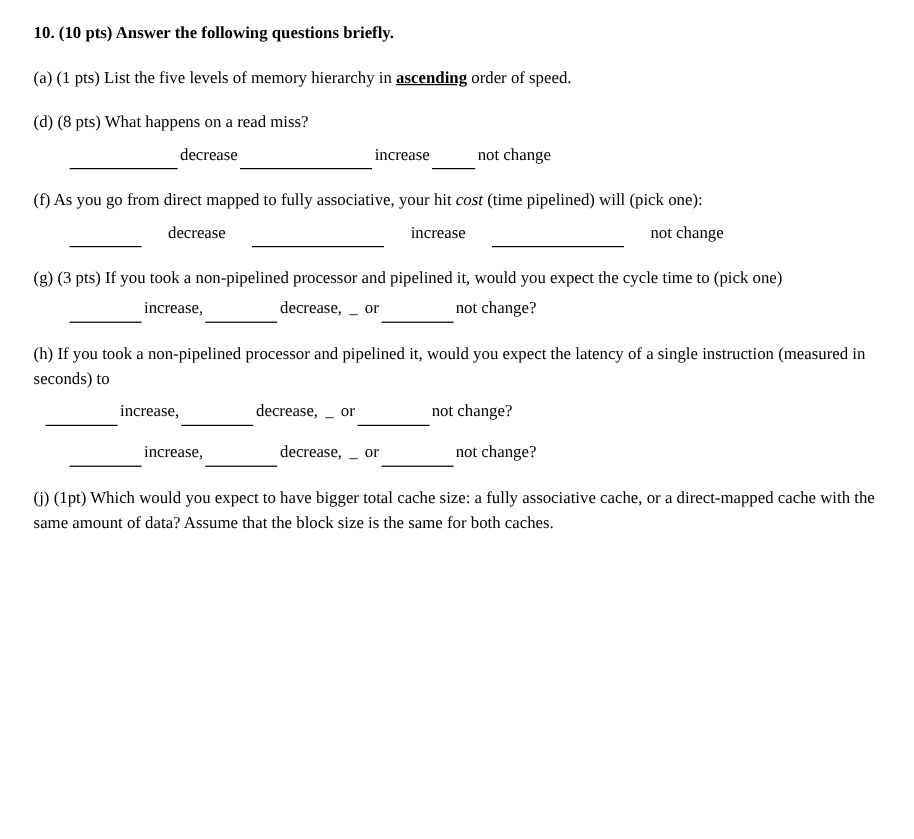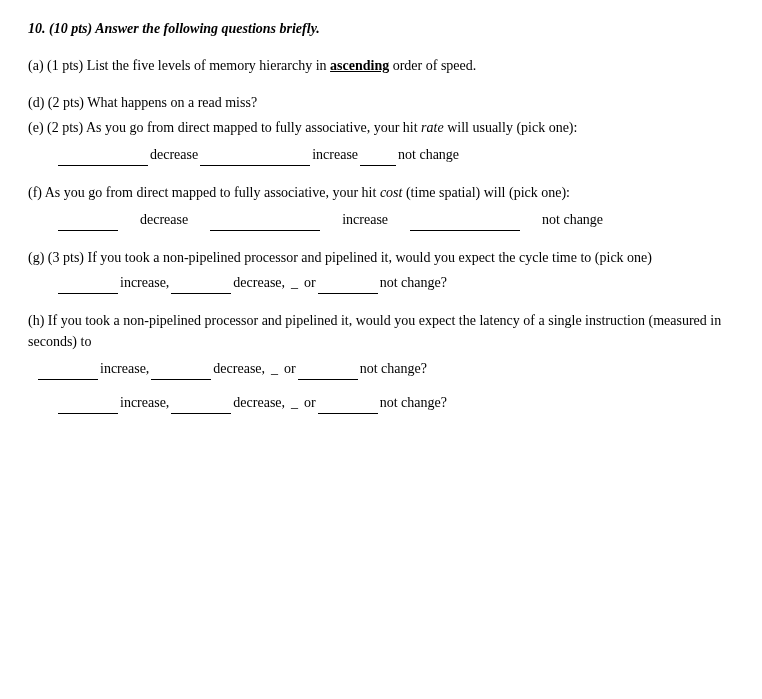--- a/index.html
+++ b/index.html
@@ -13,21 +13,20 @@
       font-size: 14px;
       color: #000;
       width: 762px;
       min-height: 699px;
       padding: 18px 28px 18px 28px;
       line-height: 1.5;
     }
     .question-title {
       font-weight: bold;
       margin-bottom: 8px;
-      font-style: italic;
     }
     .sub-question {
       margin-bottom: 4px;
       margin-top: 16px;
     }
     .underline-blank {
       display: inline-block;
       border-bottom: 1px solid #000;
       min-width: 60px;
     }
@@ -92,38 +91,35 @@
   </div>
 
   <div class="sub-question section-gap">
     <p>
       <span>(a) (1 pts) List the five levels of memory hierarchy in </span><span class="underline bold">ascending</span><span> order of speed.</span>
     </p>
   </div>
 
 
   <div class="sub-question">
-    <p>(d) (2 pts) What happens on a read miss?</p>
-    <p>
-      <span>(e) (2 pts) As you go from direct mapped to fully associative, your hit </span><span class="italic">rate</span><span> will usually (pick one):</span>
-    </p>
+    <p>(d) (8 pts) What happens on a read miss?</p>
   </div>
 
   <div class="choice-row-e">
     <span class="underline-blank-lg">&nbsp;</span>
     <span class="choice-label">decrease</span>
     <span class="underline-blank-xl">&nbsp;</span>
     <span class="choice-label">increase</span>
     <span class="underline-blank-sm">&nbsp;</span>
     <span class="choice-label">not change</span>
   </div>
 
   <div class="sub-question">
     <p>
-      <span>(f) As you go from direct mapped to fully associative, your hit </span><span class="italic">cost</span><span> (time spatial) will (pick one):</span>
+      <span>(f) As you go from direct mapped to fully associative, your hit </span><span class="italic">cost</span><span> (time pipelined) will (pick one):</span>
     </p>
   </div>
 
   <div class="choice-row-f">
     <span class="underline-blank">&nbsp;</span>
     <span class="choice-label">decrease</span>
     <span class="underline-blank-xl">&nbsp;</span>
     <span class="choice-label">increase</span>
     <span class="underline-blank-xl">&nbsp;</span>
     <span class="choice-label">not change</span>
@@ -164,14 +160,17 @@
     <span class="underline-blank">&nbsp;</span>
     <span class="choice-label">increase,</span>
     <span class="underline-blank">&nbsp;</span>
     <span class="choice-label">decrease,</span>
     <span style="margin: 0 4px;">_</span>
     <span class="choice-label">or</span>
     <span class="underline-blank">&nbsp;</span>
     <span class="choice-label">not change?</span>
   </div>
 
+  <div class="sub-question" style="margin-top:8px;">
+    <p>(j) (1pt) Which would you expect to have bigger total cache size: a fully associative cache, or a direct-mapped cache with the same amount of data? Assume that the block size is the same for both caches.</p>
+  </div>
 
 </div>
 
 </body></html>

